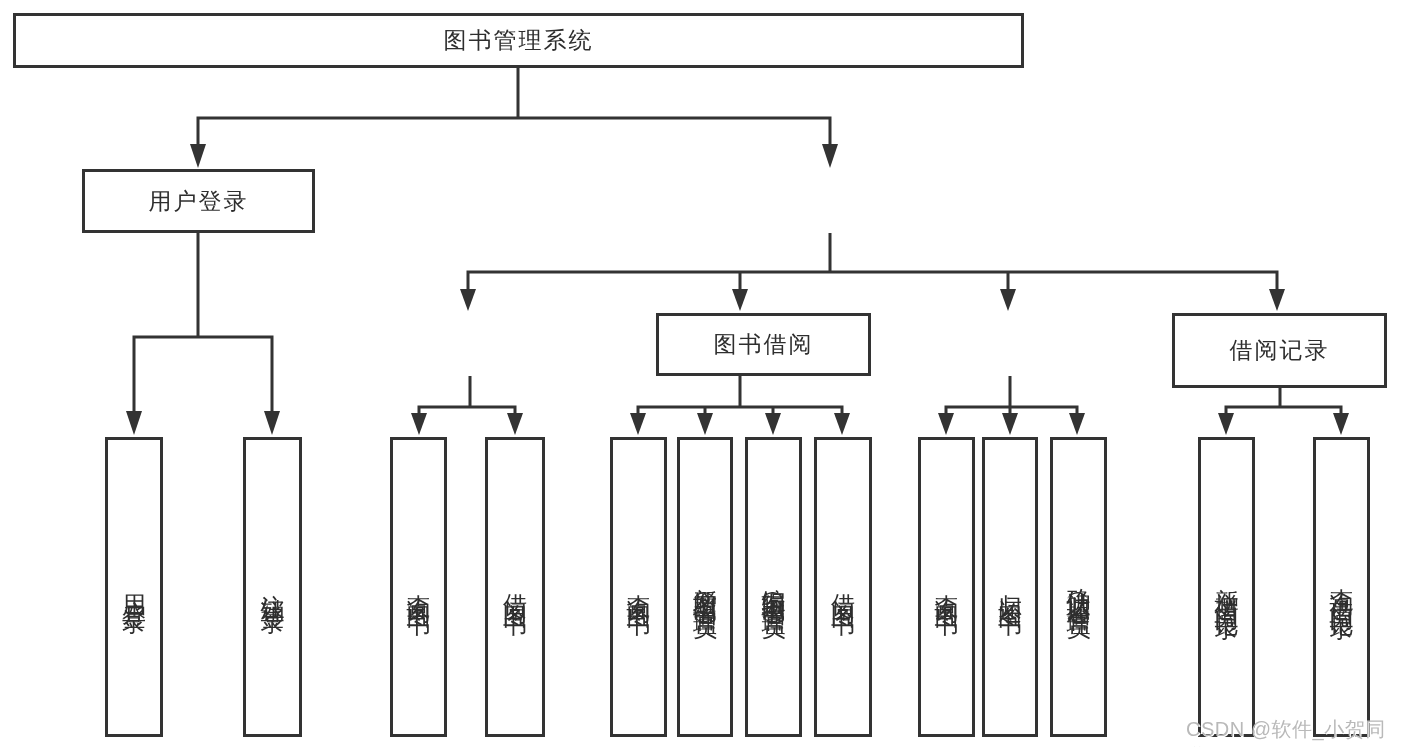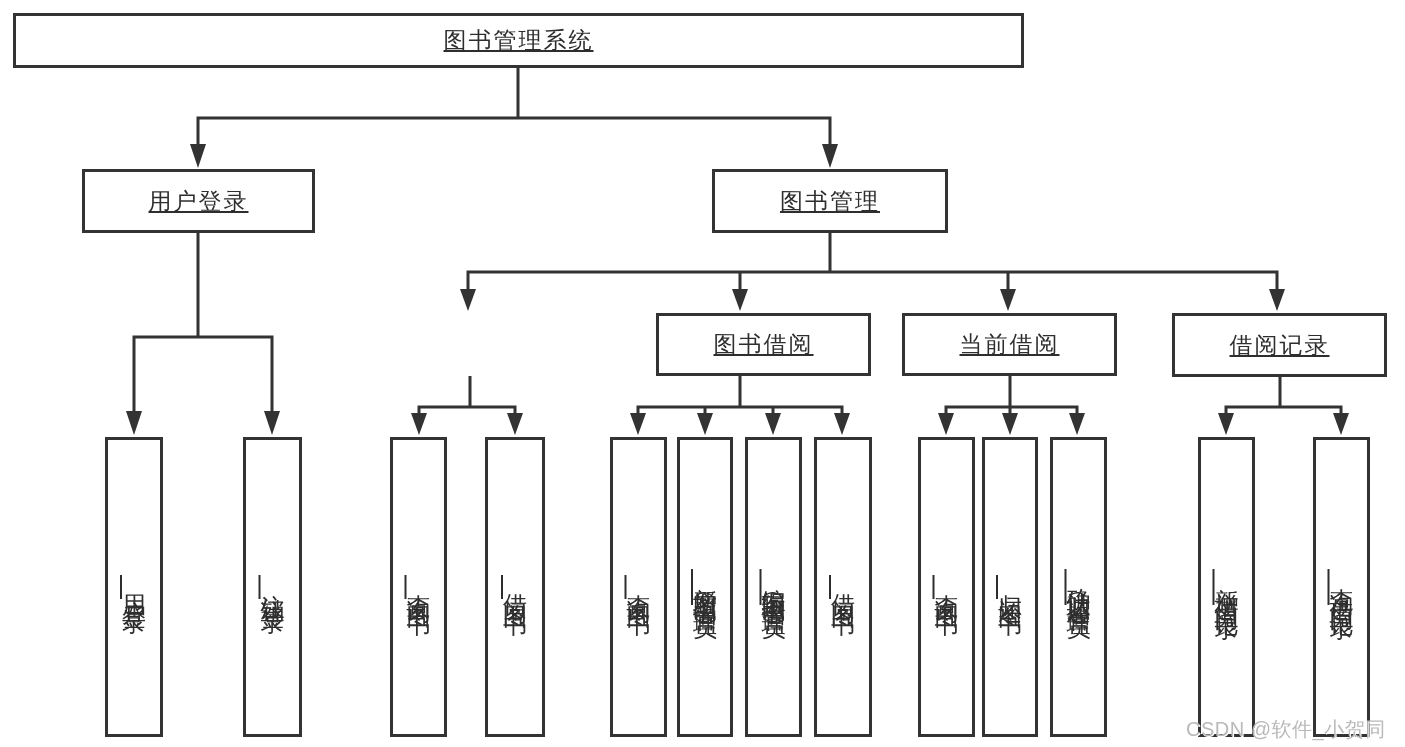--- a/index.html
+++ b/index.html
@@ -3,35 +3,35 @@
 <meta charset="utf-8">
 <style>
   html,body{margin:0;padding:0;background:#fff;}
   .stage{
     position:relative;width:1405px;height:747px;background:#ffffff;
     font-family:"Liberation Sans","DejaVu Sans",sans-serif;color:#2e2e2e;overflow:hidden;
   }
   .wires{position:absolute;left:0;top:0;z-index:0;pointer-events:none;}
   .box{
     position:absolute;box-sizing:border-box;border:3px solid #333333;background:#ffffff;
-    display:flex;align-items:center;justify-content:center;z-index:1;text-decoration:underline;
+    display:flex;align-items:center;justify-content:center;z-index:1;
   }
   .hbox{font-size:23px;letter-spacing:2px;}
   .vbox{
     writing-mode:vertical-rl;text-orientation:mixed;
     font-size:24px;letter-spacing:6px;line-height:1;white-space:nowrap;
   }
   
   #b-root   {left:13px;  top:13px;  width:1011px;height:55px;}
   #b-login  {left:82px;  top:169px; width:233px; height:64px;}
   #b-mgmt   {left:712px; top:169px; width:236px; height:64px;}
   #b-newrec {left:363px; top:313px; width:215px; height:63px;}
   #b-borrow {left:633px; top:313px; width:215px; height:63px;margin-left:23px;}
   #b-current{left:902px; top:313px; width:215px; height:63px;}
-  #b-records{left:1172px;top:313px; width:215px; height:64px;}
+  #b-records{left:1172px;top:313px; width:215px; height:75px;}
   
   #v1 {left:105px; top:437px;width:58px;height:300px;}
   #v2 {left:243px; top:437px;width:59px;height:300px;}
   #v3 {left:390px; top:437px;width:57px;height:300px;}
   #v4 {left:485px; top:437px;width:60px;height:300px;}
   #v5 {left:610px; top:437px;width:57px;height:300px;}
   #v6 {left:677px; top:437px;width:56px;height:300px;letter-spacing:4px;}
   #v7 {left:745px; top:437px;width:57px;height:300px;letter-spacing:4px;}
   #v8 {left:814px; top:437px;width:58px;height:300px;}
   #v9 {left:918px; top:437px;width:57px;height:300px;}
@@ -86,24 +86,22 @@
       <polygon points="1002,413 1018,413 1010,435"></polygon>
       <polygon points="1069,413 1085,413 1077,435"></polygon>
       <polygon points="1218,413 1234,413 1226,435"></polygon>
       <polygon points="1333,413 1349,413 1341,435"></polygon>
     </g>
   </svg>
 
   <div class="box hbox" id="b-root">图书管理系统</div>
 
   <div class="box hbox" id="b-login">用户登录</div>
-  <div class="box hbox" id="b-mgmt">图书管理</div>
 
   <div class="box hbox" id="b-borrow">图书借阅</div>
-  <div class="box hbox" id="b-current">当前借阅</div>
   <div class="box hbox" id="b-records">借阅记录</div>
 
   <div class="box vbox" id="v1">用户登录</div>
   <div class="box vbox" id="v2">注销登录</div>
 
   <div class="box vbox" id="v3">查询图书</div>
   <div class="box vbox" id="v4">借阅图书</div>
 
   <div class="box vbox" id="v5">查询图书</div>
   <div class="box vbox" id="v6">新增图书（管理员）</div>

